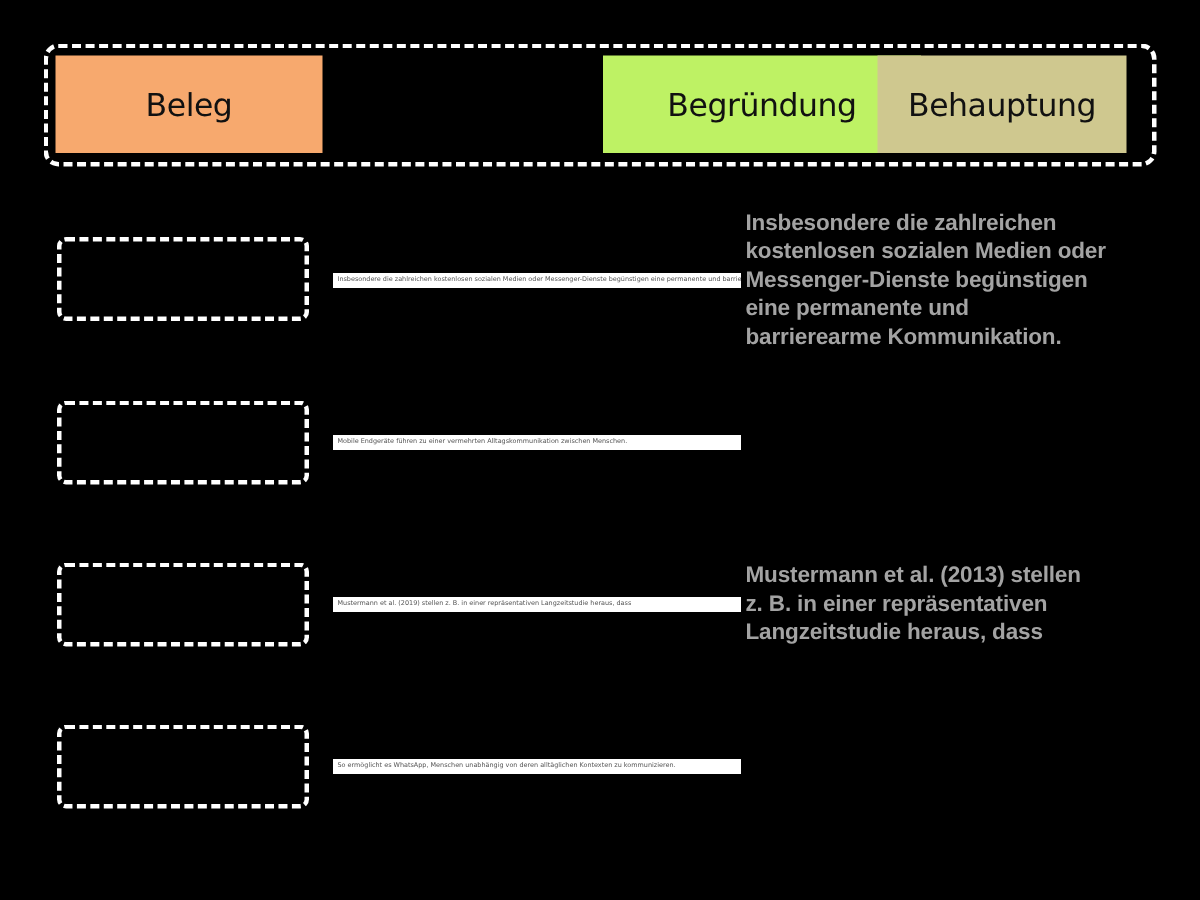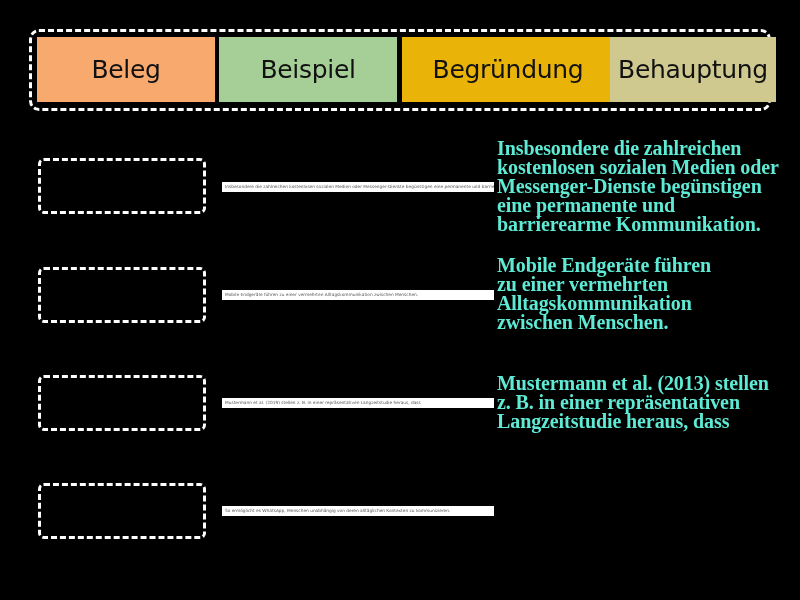--- a/index.html
+++ b/index.html
@@ -27,21 +27,21 @@
       border-radius: 10px;
     }
     .tile {
       position: absolute;
       top: 37px;
       height: 65px;
       display: flex;
       align-items: center;
       justify-content: center;
       font-family: "DejaVu Sans", sans-serif;
-      font-size: 25px;
+      font-size: 21px;
       color: #111;
       cursor: grab;
       white-space: nowrap;
       overflow: hidden;
       letter-spacing: -0.3px;
     }
     .drop-box {
       position: absolute;
       left: 38px;
       width: 162px;
@@ -61,55 +61,50 @@
       white-space: nowrap;
       overflow: hidden;
       padding-left: 3px;
       box-sizing: border-box;
       font-family: "DejaVu Sans", sans-serif;
     }
     .statement {
       position: absolute;
       left: 497px;
       width: 295px;
-      color: #5eead4;
+      color: #a3a3a3;
       font-weight: bold;
-      font-size: 20px;
+      font-size: 15px;
       line-height: 19px;
-      font-family: Liberation Serif, serif;
+      font-family: Liberation Sans, sans-serif;
       white-space: pre-line;
       letter-spacing: -0.1px;
     }
   </style>
 </head>
 <body>
 
 <div class="stage">
 
   <div class="category-bar"></div>
 
   <div class="tile" id="tile-0" style="left: 37px; width: 178px; background: rgb(247, 169, 110);">Beleg</div>
-  <div class="tile" id="tile-1" style="left: 219px; width: 178px; background: rgb(166, 207, 152);">Beispiel</div>
-  <div class="tile" id="tile-2" style="left: 402px; width: 212px; background: #eab308;">Begründung</div>
-  <div class="tile" id="tile-3" style="left: 585px; width: 166px; background: rgb(207, 200, 143); margin-left: 25px;">Behauptung</div>
+  <div class="tile" id="tile-2" style="left: 402px; width: 212px; background: #bef264;">Begründung</div>
+  <div class="tile" id="tile-3" style="left: 585px; width: 166px; background: rgb(207, 200, 143);">Behauptung</div>
 
   <div class="drop-box" style="top:158px;"></div>
   <div class="mini-strip" style="top:182px;">Insbesondere die zahlreichen kostenlosen sozialen Medien oder Messenger-Dienste begünstigen eine permanente und barrierearme Kommunikation.</div>
   <div class="statement" style="top:139px;">Insbesondere die zahlreichen
 kostenlosen sozialen Medien oder
 Messenger-Dienste begünstigen
 eine permanente und
 barrierearme Kommunikation.</div>
 
   <div class="drop-box" style="top:267px;"></div>
   <div class="mini-strip" style="top:290px;">Mobile Endgeräte führen zu einer vermehrten Alltagskommunikation zwischen Menschen.</div>
-  <div class="statement" style="top:256px;">Mobile Endgeräte führen
-zu einer vermehrten
-Alltagskommunikation
-zwischen Menschen.</div>
 
   <div class="drop-box" style="top:375px;"></div>
   <div class="mini-strip" style="top:398px;">Mustermann et al. (2019) stellen z. B. in einer repräsentativen Langzeitstudie heraus, dass</div>
   <div class="statement" style="top:374px;">Mustermann et al. (2013) stellen
 z. B. in einer repräsentativen
 Langzeitstudie heraus, dass</div>
 
   <div class="drop-box" style="top:483px;"></div>
   <div class="mini-strip" style="top:506px;">So ermöglicht es WhatsApp, Menschen unabhängig von deren alltäglichen Kontexten zu kommunizieren.</div>
 

